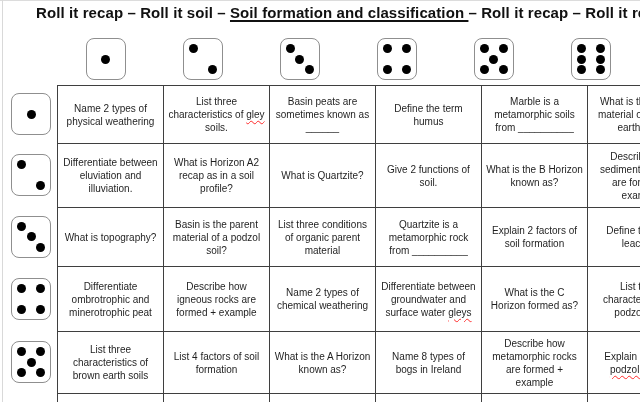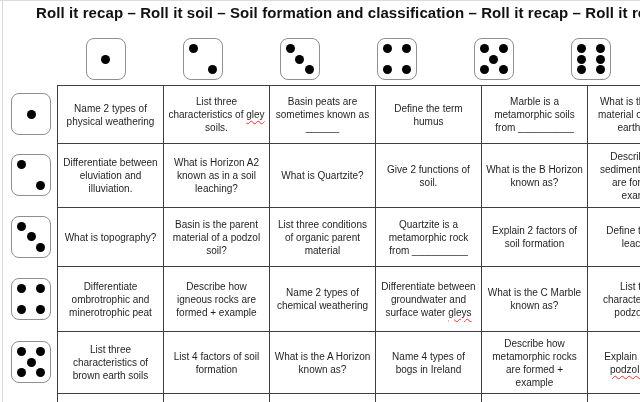--- a/index.html
+++ b/index.html
@@ -8,21 +8,21 @@
     background:#ffffff;font-family:"Liberation Sans",sans-serif;
     color:#1f1f1f;
   }
   .edge-top{position:absolute;left:0;top:0;width:640px;height:1px;background:#dcdcdc;}
   .edge-left{position:absolute;left:2px;top:0;width:1px;height:402px;background:#d9d9d9;}
 
   .title{
     position:absolute;left:36px;top:4px;white-space:nowrap;
     font-size:15px;font-weight:700;color:#111;letter-spacing:.1px;
   }
-  .title .u{text-decoration-thickness:1.5px;text-underline-offset:2px;}
+  .title .u{text-decoration:underline;text-decoration-thickness:1.5px;text-underline-offset:2px;}
 
   
   .die{
     position:relative;width:40px;height:42px;background:#fff;
     border:1.5px solid #8f8f8f;border-radius:8px;box-sizing:border-box;
   }
   .pip{position:absolute;width:9px;height:9px;border-radius:50%;background:#000;}
   .pip.tl{left:5px;top:5px;}      .pip.tr{right:5px;top:5px;}
   .pip.bl{left:5px;bottom:5px;}   .pip.br{right:5px;bottom:5px;}
   .pip.ml{left:5px;top:50%;margin-top:-4.5px;} .pip.mr{right:5px;top:50%;margin-top:-4.5px;}
@@ -148,47 +148,47 @@
         <tr style="height: 58px;">
           <td>Name 2 types of physical weathering</td>
           <td>List three characteristics of <span class="misspelled">gley</span> soils.</td>
           <td>Basin peats are sometimes known as ______</td>
           <td>Define the term humus</td>
           <td>Marble is a metamorphic soils from __________</td>
           <td>What is the parent material of a brown earth soil?</td>
         </tr>
         <tr style="height: 64px;">
           <td>Differentiate between eluviation and illuviation.</td>
-          <td>What is Horizon A2 known as in a soil leaching?</td>
+          <td>What is Horizon A2 recap as in a soil profile?</td>
           <td>What is Quartzite?</td>
           <td>Give 2 functions of soil.</td>
           <td>What is the B Horizon known as?</td>
           <td>Describe how sedimentary rocks are formed + example</td>
         </tr>
         <tr style="height: 59px;">
           <td>What is topography?</td>
           <td>Basin is the parent material of a podzol soil?</td>
           <td>List three conditions of organic parent material</td>
           <td>Quartzite is a metamorphic rock from __________</td>
           <td>Explain 2 factors of soil formation</td>
           <td>Define the term leaching</td>
         </tr>
         <tr style="height: 65px;">
           <td>Differentiate ombrotrophic and minerotrophic peat</td>
           <td>Describe how igneous rocks are formed + example</td>
           <td>Name 2 types of chemical weathering</td>
           <td>Differentiate between groundwater and surface water <span class="misspelled">gleys</span></td>
-          <td>What is the C Marble known as?</td>
+          <td>What is the C Horizon formed as?</td>
           <td>List three characteristics of podzol soils</td>
         </tr>
         <tr style="height: 62px;">
           <td>List three characteristics of brown earth soils</td>
           <td>List 4 factors of soil formation</td>
           <td>What is the A Horizon known as?</td>
-          <td>Name 4 types of bogs in Ireland</td>
+          <td>Name 8 types of bogs in Ireland</td>
           <td>Describe how metamorphic rocks are formed + example</td>
           <td>Explain the term <span class="misspelled">podzolisation.</span></td>
         </tr>
         <tr style="height: 40px;">
           <td></td>
           <td></td>
           <td></td>
           <td></td>
           <td></td>
           <td></td>

